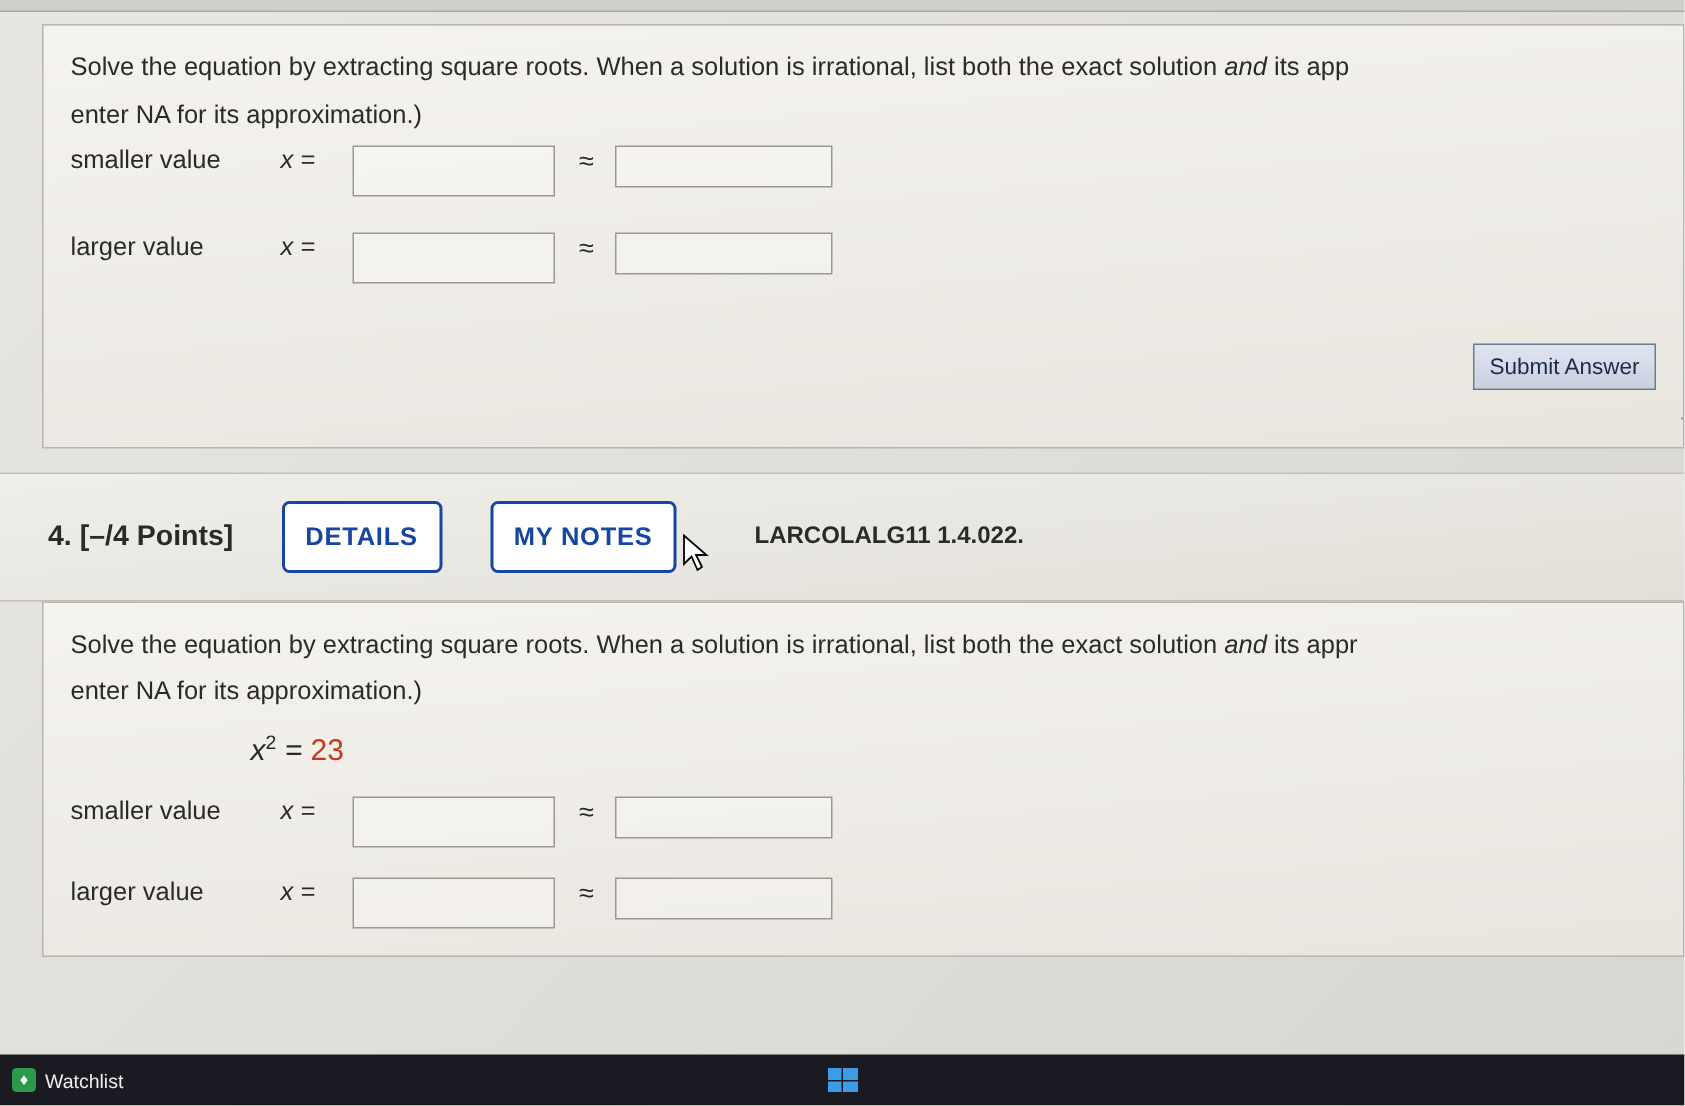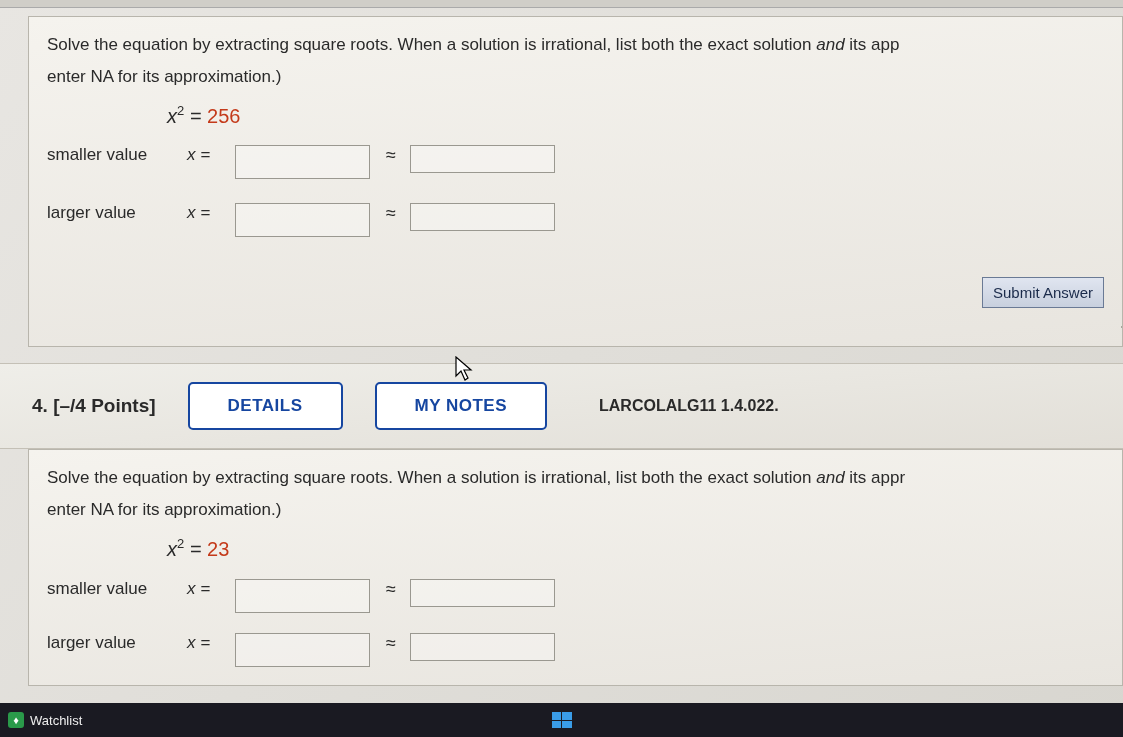--- a/index.html
+++ b/index.html
@@ -109,21 +109,21 @@
       font-size: 19px;
       font-weight: bold;
       color: #2a2a2a;
     }
     .hdr-btn {
       background: #fff;
       border: 2px solid #1646a0;
       color: #1646a0;
       font-weight: bold;
       font-size: 17px;
-      padding: 12px 38px;
+      padding: 12px 14px;
       border-radius: 5px;
       cursor: pointer;
       letter-spacing: 0.5px;
     }
     .larcode {
       font-size: 16px;
       font-weight: bold;
       color: #2a2a2a;
       margin-left: 20px;
     }
@@ -186,23 +186,20 @@
 <body>
 
 <div class="top-strip"></div>
 
 <div class="question-block q-top">
   <p class="instruction">
     <span>Solve the equation by extracting square roots. When a solution is irrational, list both the exact solution </span><span class="italic">and</span><span> its app</span>
   </p>
   <p class="instruction">enter NA for its approximation.)</p>
 
-  <div class="equation">
-    <span>x</span><sup>2</sup><span> = </span><span class="eq-num">256</span>
-  </div>
 
   <div class="answer-row">
     <span class="row-label">smaller value</span>
     <span class="x-eq">x =</span>
     <input class="answer-input" style="">
     <span class="approx">≈</span>
     <input class="approx-input" style="">
   </div>
 
   <div class="answer-row">

